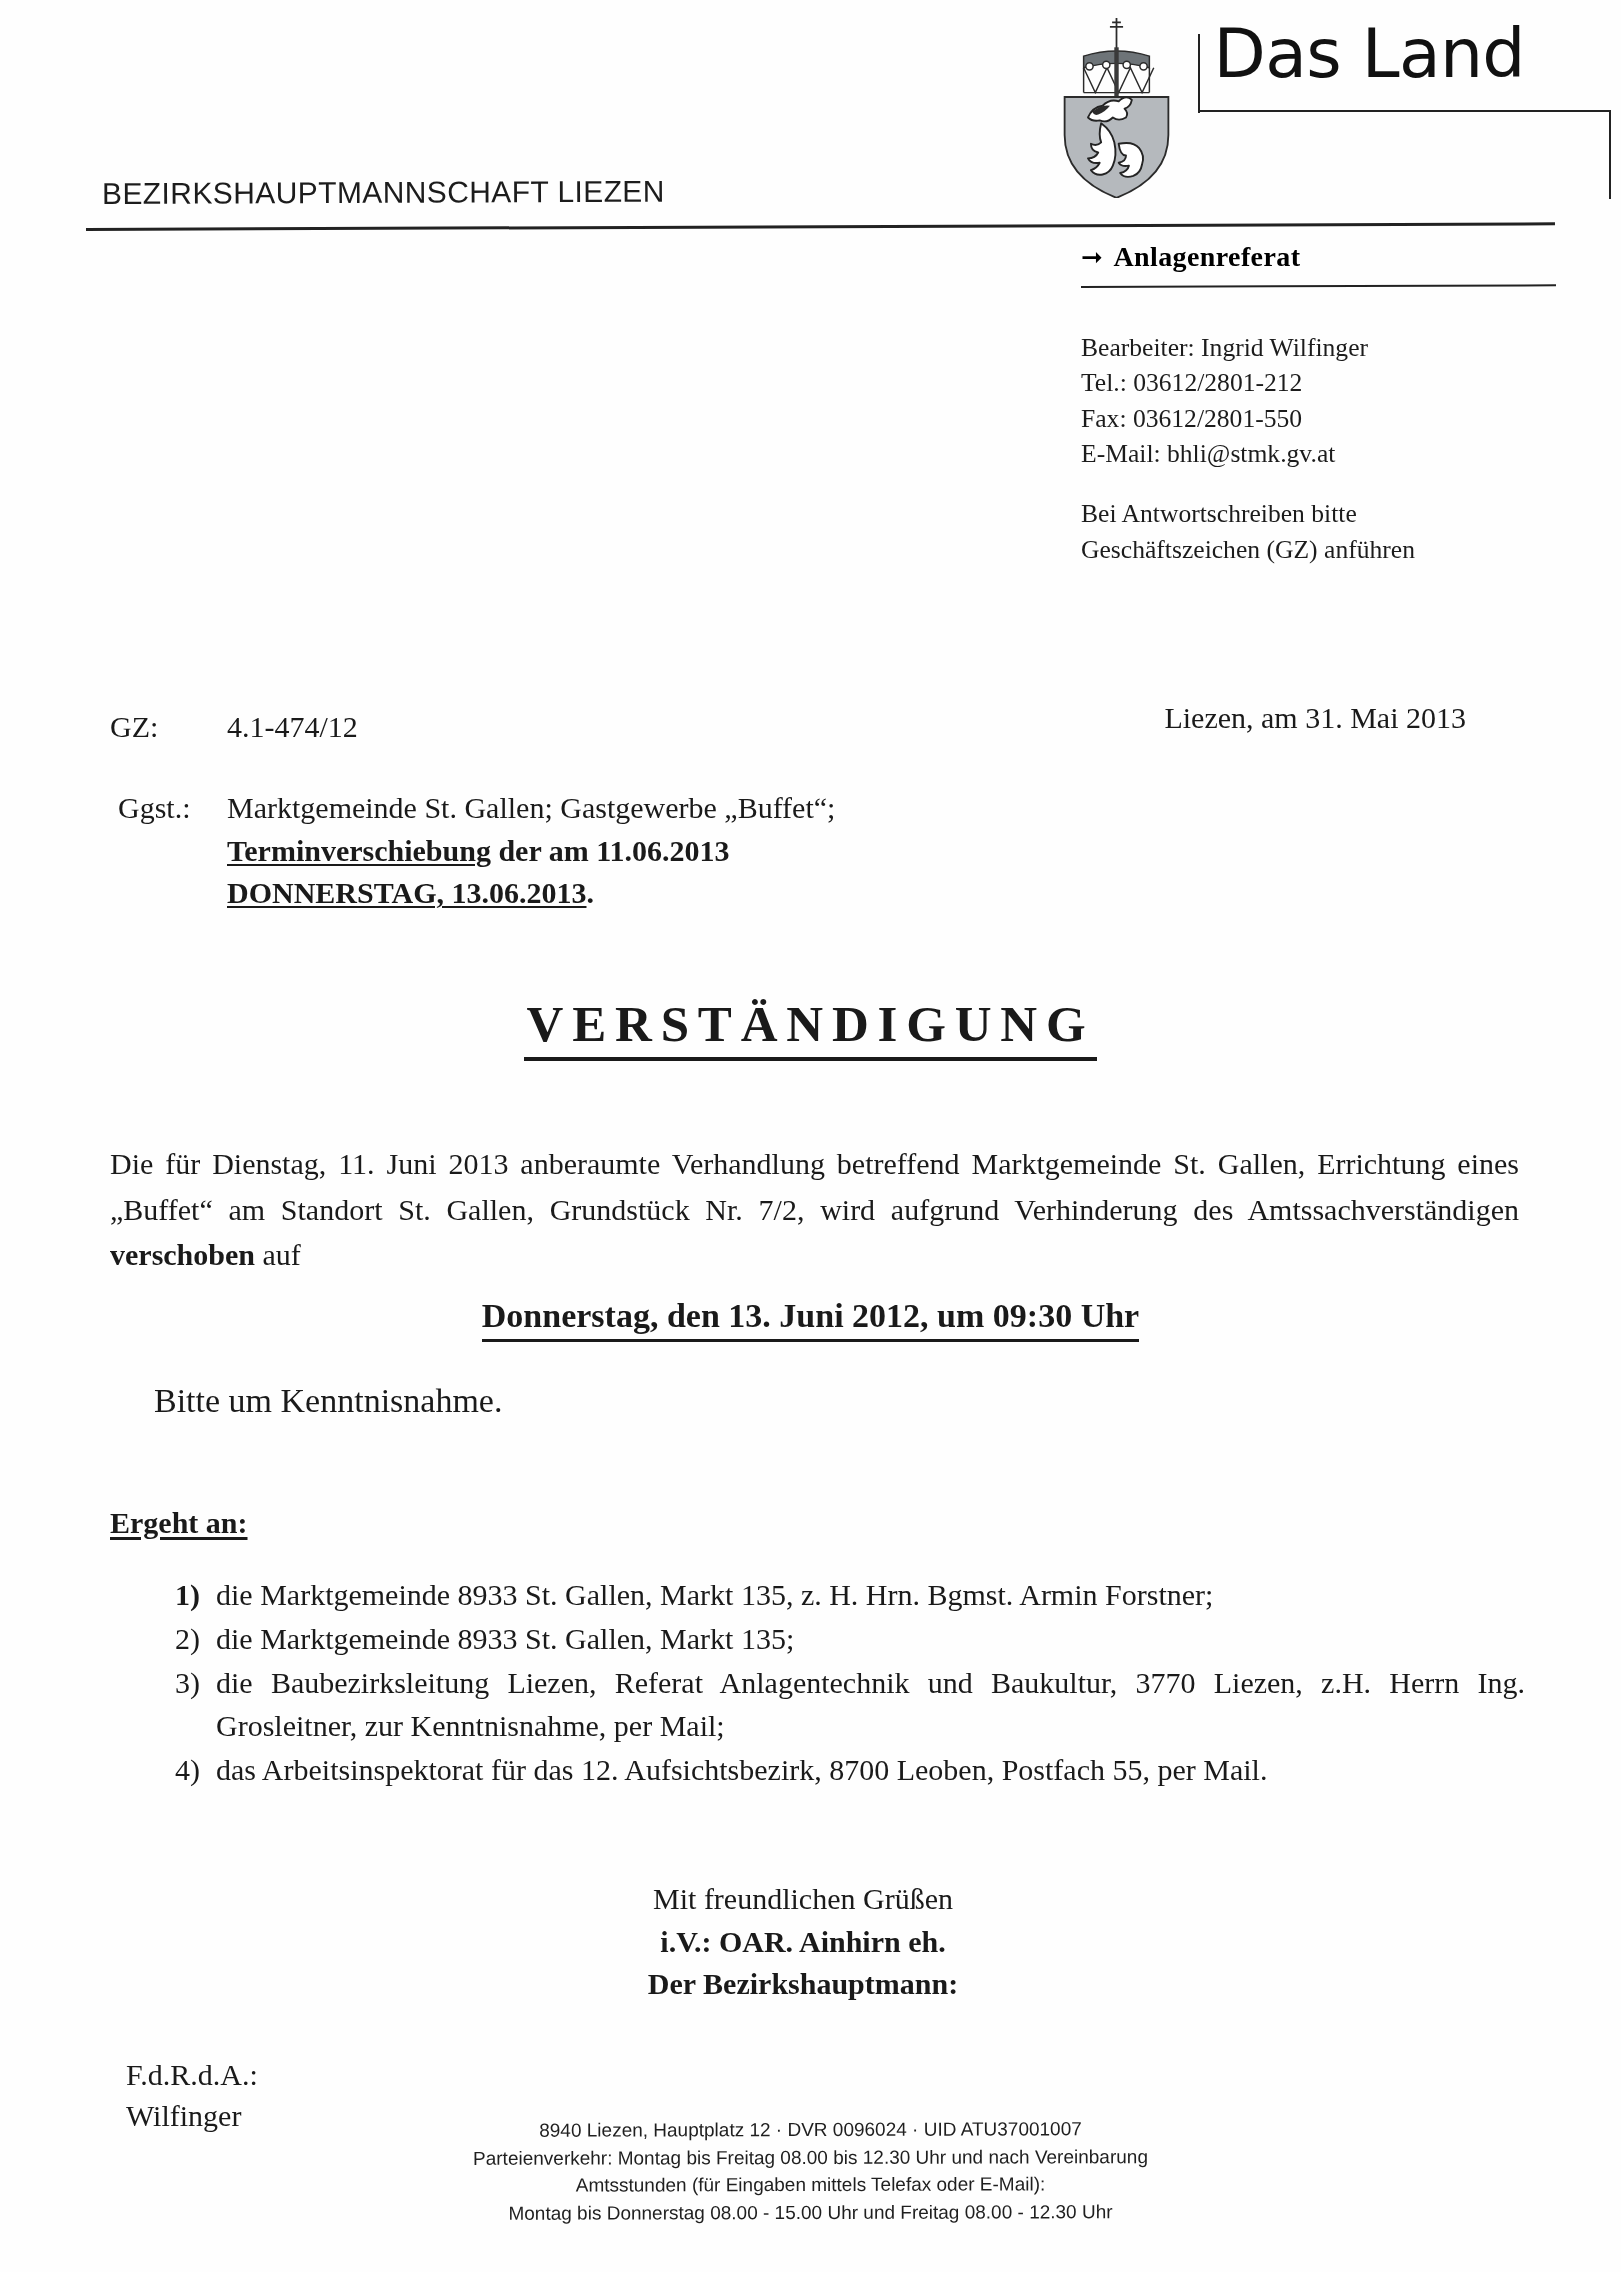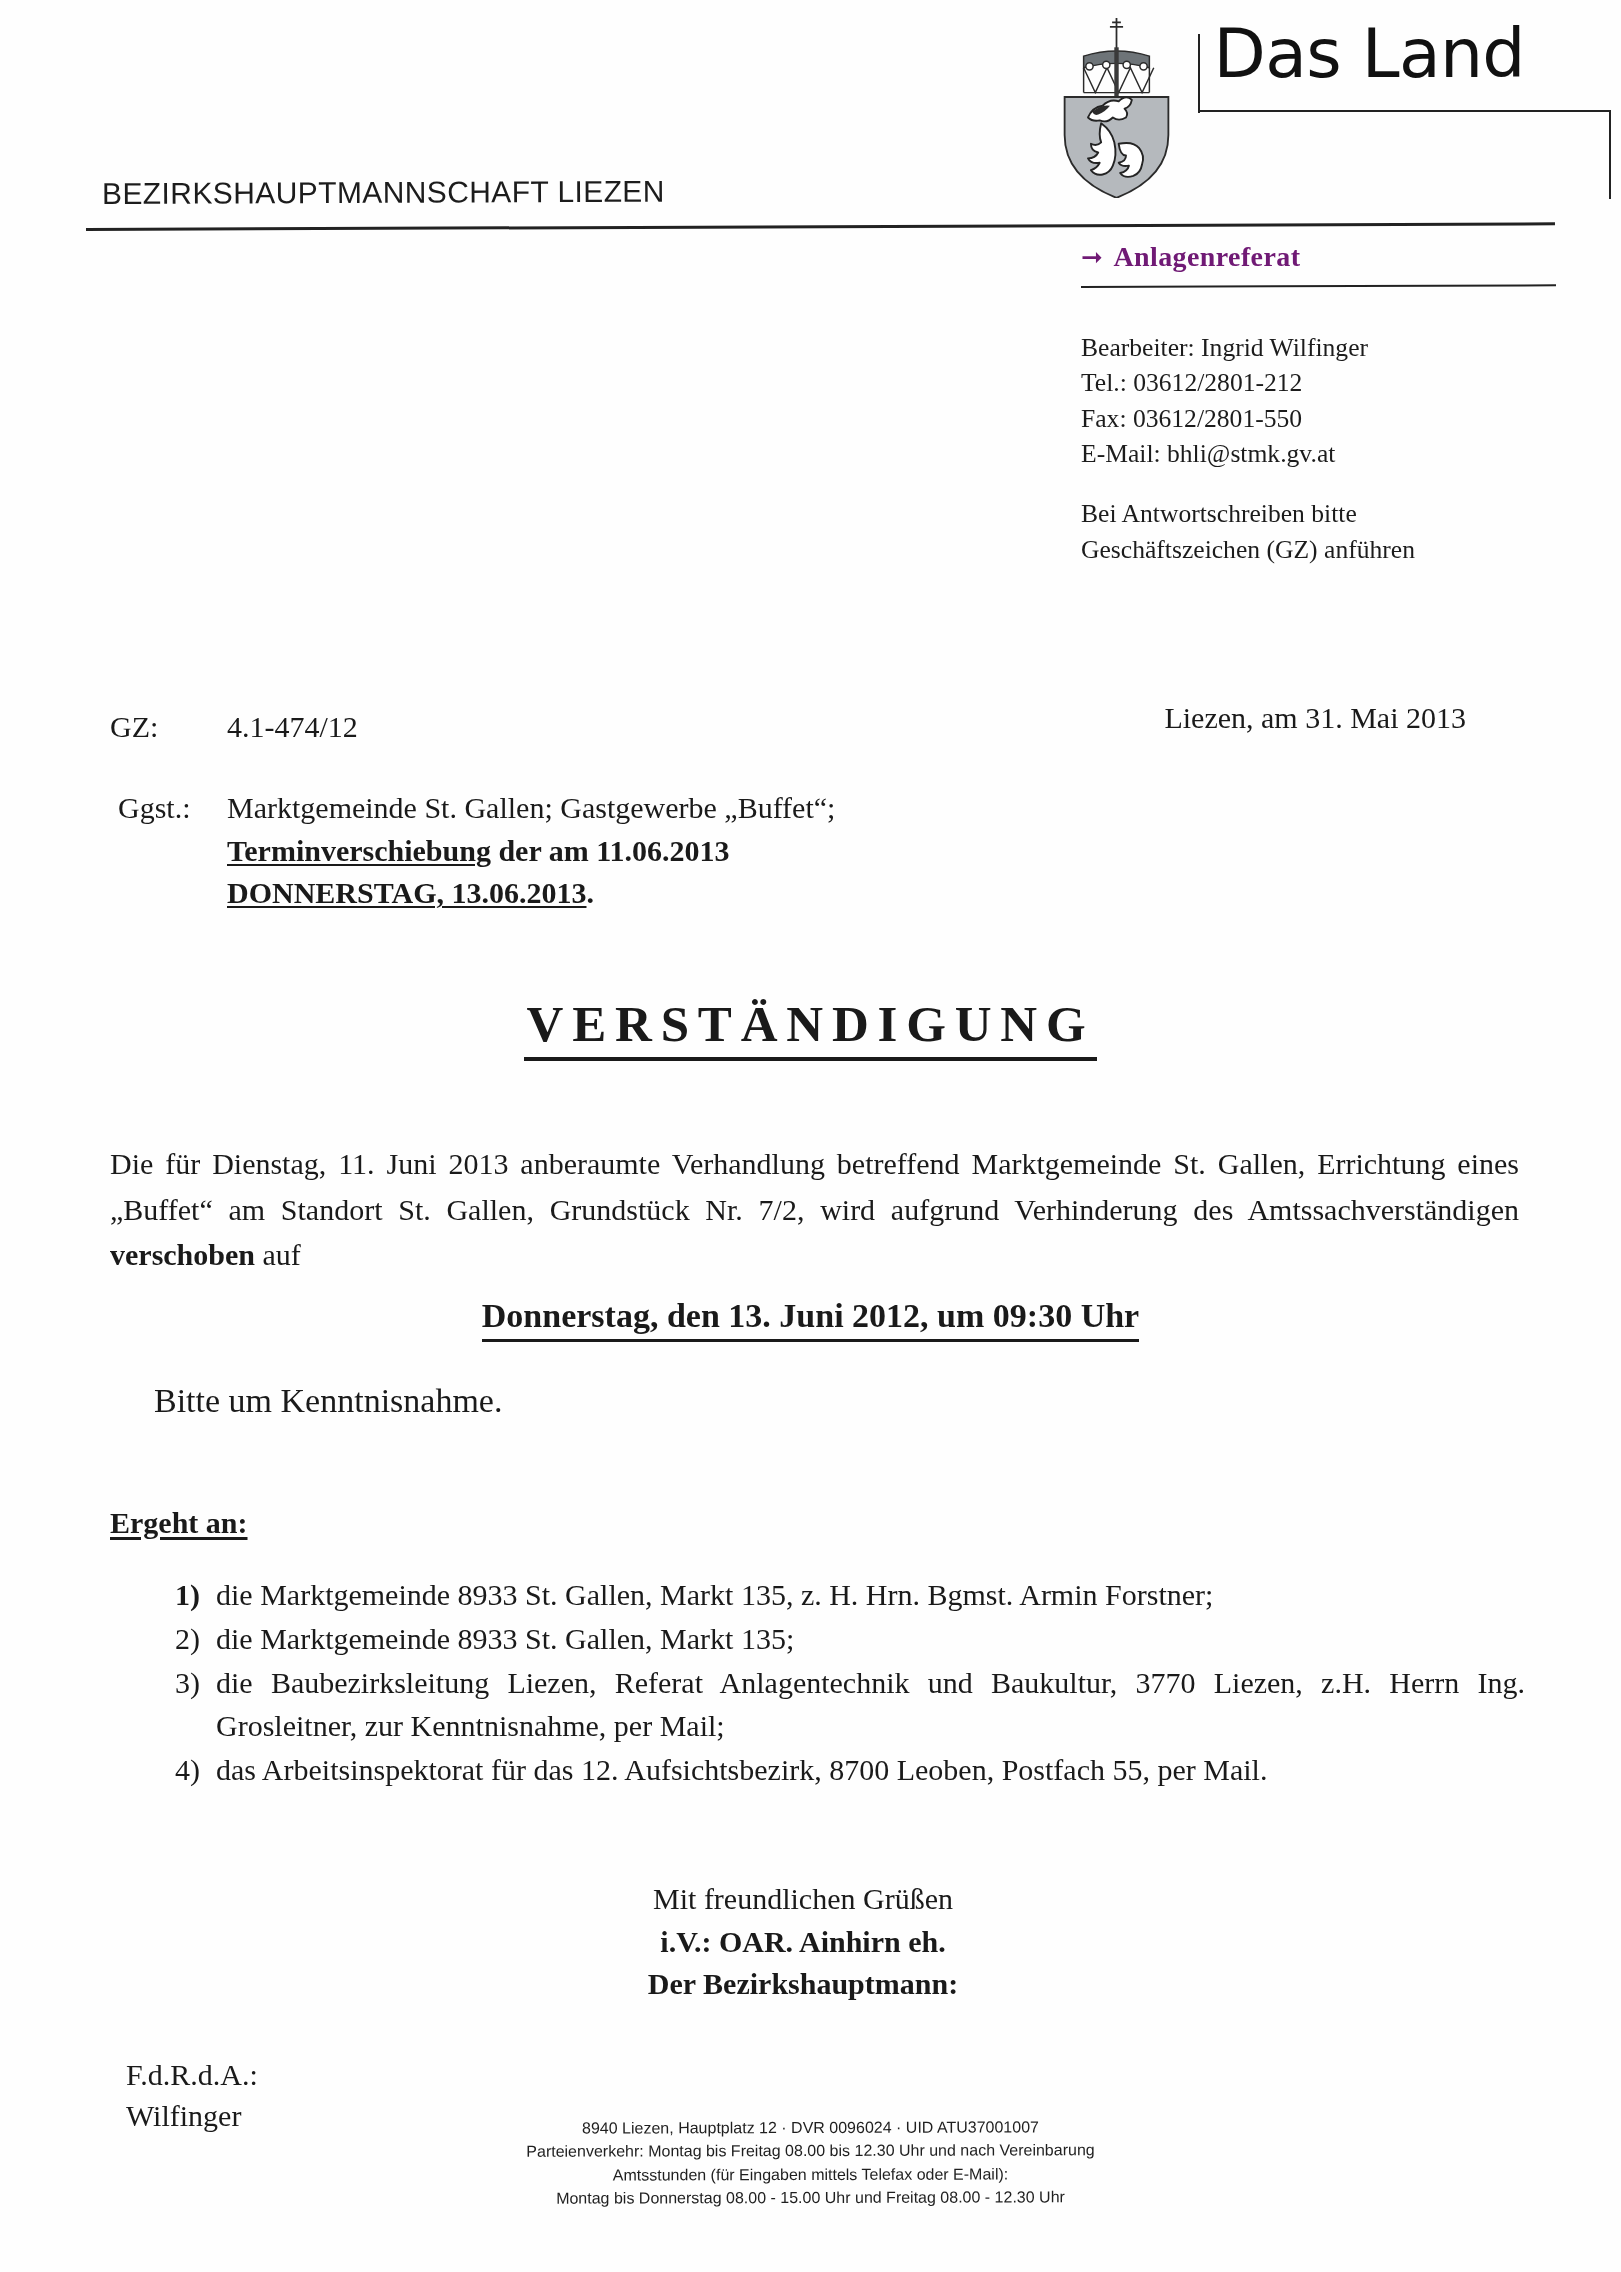--- a/index.html
+++ b/index.html
@@ -108,21 +108,21 @@
     left: 1081px;
     top: 241px;
     width: 482px;
   }
   .anlagen-text {
     font-family: "Liberation Serif", "DejaVu Serif", serif;
     font-weight: bold;
     font-size: 28px;
     letter-spacing: 0.4px;
     white-space: nowrap;
-    color:#701a75;
+    color:#000000;
   }
   .arrow-glyph {
     font-family: "DejaVu Sans", sans-serif;
     font-size: 26px;
     font-weight: bold;
     margin-right: 10.2px;
   }
   .rule-anlagen {
     position: absolute;
     left: 1081px;
@@ -280,21 +280,21 @@
   }
 
   
   .footer {
     position: absolute;
     left: 0;
     top: 2116px;
     width: 1621px;
     text-align: center;
     font-family: "Liberation Sans", "DejaVu Sans", sans-serif;
-    font-size: 16px;
+    font-size: 19px;
     line-height: 1.46;
     color: #1f1f1f;
   }
   .footer div { transform: rotate(-0.15deg); }
 </style>
 </head>
 <body>
 
 <div class="page">
 

